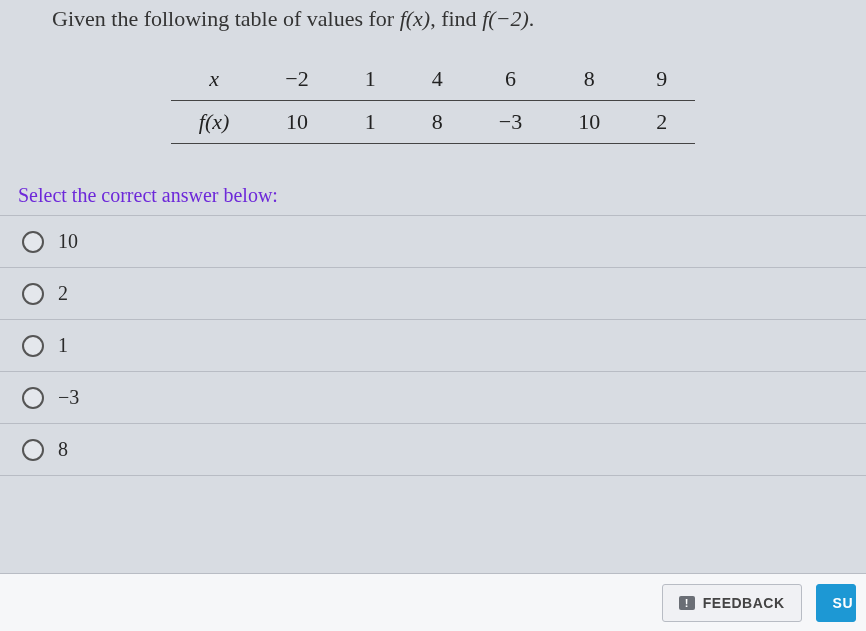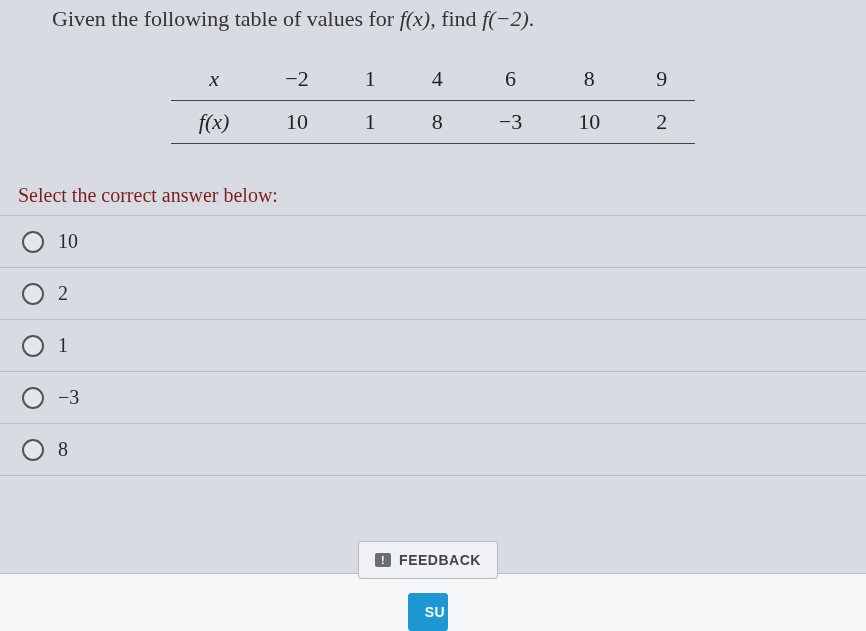--- a/index.html
+++ b/index.html
@@ -32,21 +32,21 @@
       padding: 8px 28px;
       text-align: center;
       color: #222;
     }
     table.values tr:first-child td { border-bottom: 1.5px solid #444; }
     table.values tr:last-child td { border-bottom: 1.5px solid #444; }
     table.values td:first-child { font-style: italic; }
     .instruction {
       font-size: 20px;
       padding: 12px 18px 8px 18px;
-      color: #7f1d1d;
+      color: #6d28d9;
       border-bottom: 1px solid #b8bcc4;
     }
     .options { }
     .option-row {
       display: flex;
       align-items: center;
       gap: 14px;
       padding: 14px 22px;
       border-bottom: 1px solid #b8bcc4;
       font-size: 20px;
@@ -66,21 +66,20 @@
       left: 0;
       right: 0;
       height: 58px;
       background: #f6f7f9;
       border-top: 1px solid #b8bcc4;
       display: flex;
       align-items: center;
       justify-content: flex-end;
       gap: 14px;
       padding: 0 10px 0 0;
-      flex-direction: column;
     }
     .btn {
       font-family: Arial, Helvetica, sans-serif;
       font-size: 14px;
       font-weight: 600;
       letter-spacing: 0.5px;
       padding: 10px 16px;
       border: 1px solid #b8bcc4;
       background: #f0f1f4;
       color: #444;

